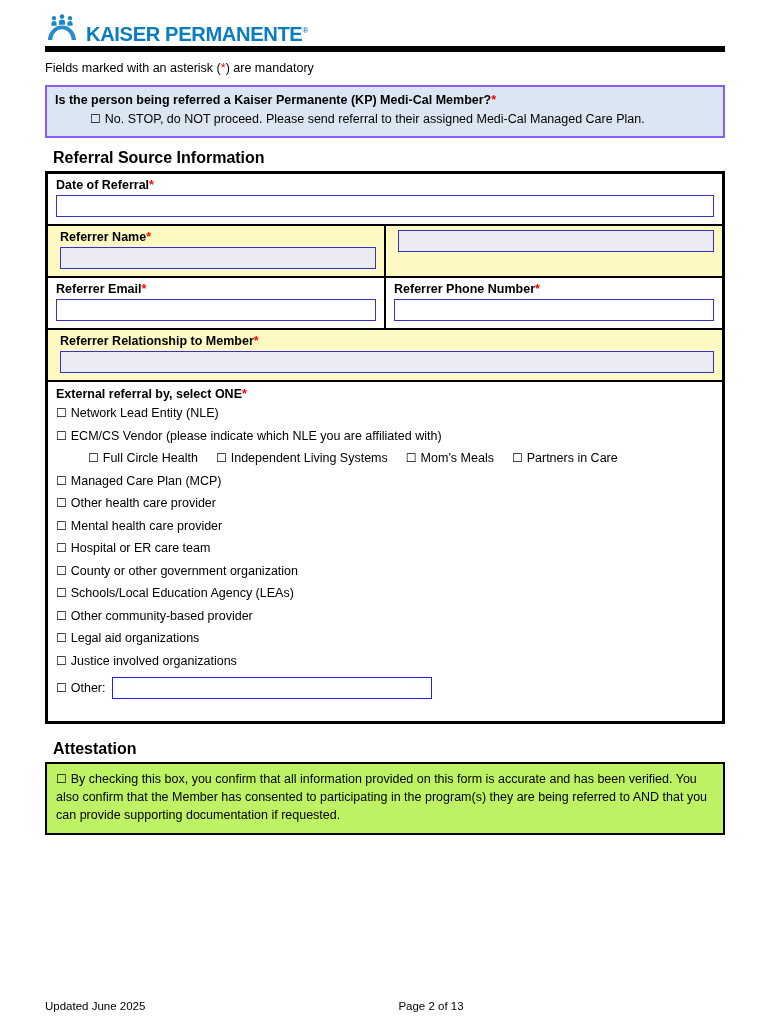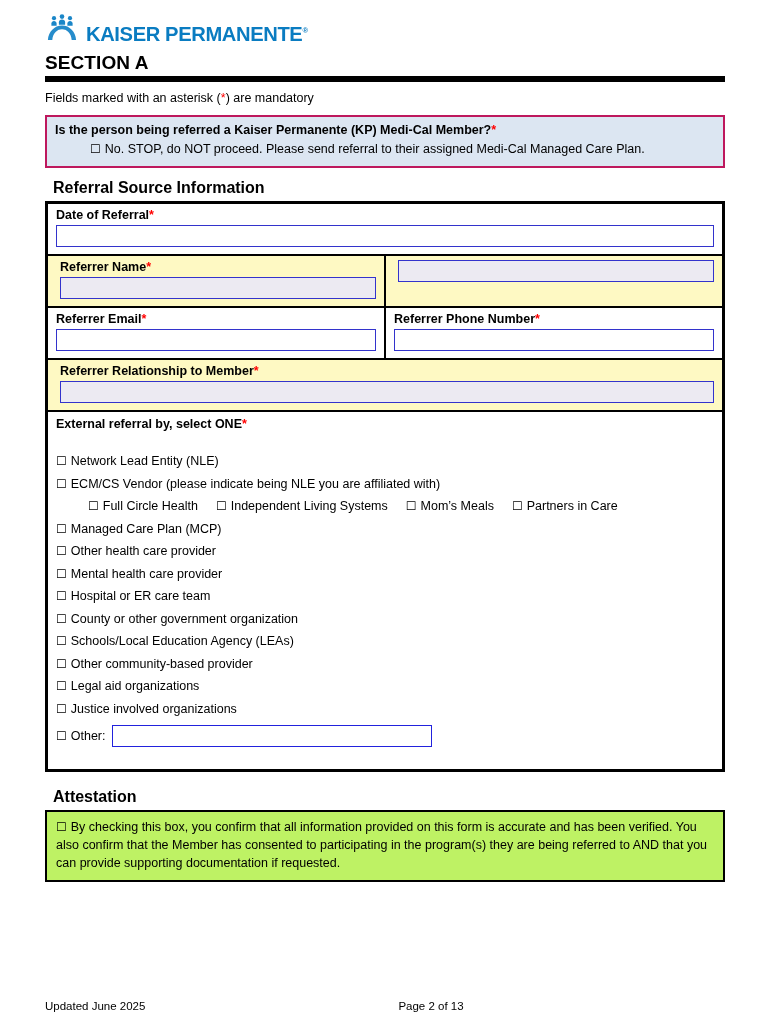--- a/index.html
+++ b/index.html
@@ -36,21 +36,21 @@
   .section-title {
     font-size: 19px; font-weight: bold; letter-spacing: 0.1px;
     margin-top: 8px; line-height: 1.15;
   }
   .rule-thick { height: 6px; background: #000; margin-top: 2px; }
   .note { font-size: 12.5px; margin-top: 9px; margin-bottom: 10px; }
   .req { color: #ff0000; }
 
   
   .blue-box {
-    border: 2px solid #be185d;
+    border: 2px solid #8b5cf6;
     background: #dce6f2;
     padding: 6px 8px 7px 8px;
     font-size: 12.5px;
   }
   .blue-box .q { font-weight: bold; margin-bottom: 3px; }
   .blue-box .opt { margin-left: 35px; line-height: 1.55; }
 
   
   h2.sub {
     font-size: 16px; font-weight: bold;
@@ -67,21 +67,21 @@
   .inp {
     border: 1.5px solid #3333cc;
     height: 22px;
     background: transparent;
     width: 100%;
   }
   .inp.tintfill { background: #eceaf2; }
 
   
   .cb-block { padding: 5px 8px 16px 8px; }
-  .cb-block .hdr { font-size: 12.5px; font-weight: bold; margin-bottom: 24px; }
+  .cb-block .hdr { font-size: 12.5px; font-weight: bold; margin-bottom: 6px; }
   .cb-line { font-size: 12.5px; line-height: 1.0; margin-bottom: 10px; white-space: nowrap; }
   .cb { font-family: "DejaVu Sans", sans-serif; font-size: 12px; margin-right: 4px; }
   .cb-sub { margin-left: 32px; }
   .cb-sub .gap { display: inline-block; width: 18px; }
   .cb-other { display: flex; align-items: center; margin-bottom: 6px; }
   .other-input {
     border: 1.5px solid #2222dd;
     height: 22px; width: 320px; margin-left: 6px; background: #fff;
   }
 
@@ -125,21 +125,20 @@
           <path d="M16.55 26c0-4.9.15-8.9.35-10.7h-.9c.2 1.8.35 5.8.35 10.7z" opacity="0"></path>
           <path d="M22.9 26c-.25-4.4-1.9-8.0-3.4-9.9l.75-.35c1.75 1.75 3.85 5.55 4.2 10.25z"></path>
           <path d="M16.6 26c-.05-4.6.1-8.5.25-10.35h.3c.15 1.85.3 5.75.25 10.35z"></path>
           <path d="M6.0 26c.7-3.7 2.6-7.0 4.6-8.9l-.6-.55C7.6 18.6 5.3 22.0 4.4 26z" opacity="0"></path>
         </g>
       </svg>
     </span>
     <span class="logo-word"><span>KAISER PERMANENTE</span><span class="logo-tm">®</span></span>
   </div>
 
-  <div class="section-title">SECTION A</div>
   <div class="rule-thick"></div>
 
   <div class="note"><span>Fields marked with an asterisk (</span><span class="req">*</span><span>) are mandatory</span></div>
 
   <div class="blue-box">
     <div class="q"><span>Is the person being referred a Kaiser Permanente (KP) Medi-Cal Member?</span><span class="req">*</span></div>
     <div class="opt"><span class="cb">☐</span><span>No. STOP, do NOT proceed. Please send referral to their assigned Medi-Cal Managed Care Plan.</span></div>
   </div>
 
   <h2 class="sub">Referral Source Information</h2>
@@ -180,21 +179,21 @@
         <input class="inp tintfill" type="text" value="" style="">
       </div>
     </div>
 
     <div class="cellrow">
       <div class="cb-block" style="flex:1;">
         <div class="hdr"><span>External referral by, select ONE</span><span class="req">*</span></div>
 
         <div class="cb-line"><span class="cb">☐</span><span>Network Lead Entity (NLE)</span></div>
 
-        <div class="cb-line"><span class="cb">☐</span><span>ECM/CS Vendor (please indicate being NLE you are affiliated with)</span></div>
+        <div class="cb-line"><span class="cb">☐</span><span>ECM/CS Vendor (please indicate which NLE you are affiliated with)</span></div>
 
         <div class="cb-line cb-sub"><span class="cb">☐</span><span>Full Circle Health</span><span class="gap"></span><span class="cb">☐</span><span>Independent Living Systems</span><span class="gap"></span><span class="cb">☐</span><span>Mom’s Meals</span><span class="gap"></span><span class="cb">☐</span><span>Partners in Care</span></div>
 
         <div class="cb-line"><span class="cb">☐</span><span>Managed Care Plan (MCP)</span></div>
         <div class="cb-line"><span class="cb">☐</span><span>Other health care provider</span></div>
         <div class="cb-line"><span class="cb">☐</span><span>Mental health care provider</span></div>
         <div class="cb-line"><span class="cb">☐</span><span>Hospital or ER care team</span></div>
         <div class="cb-line"><span class="cb">☐</span><span>County or other government organization</span></div>
         <div class="cb-line"><span class="cb">☐</span><span>Schools/Local Education Agency (LEAs)</span></div>
         <div class="cb-line"><span class="cb">☐</span><span>Other community-based provider</span></div>

